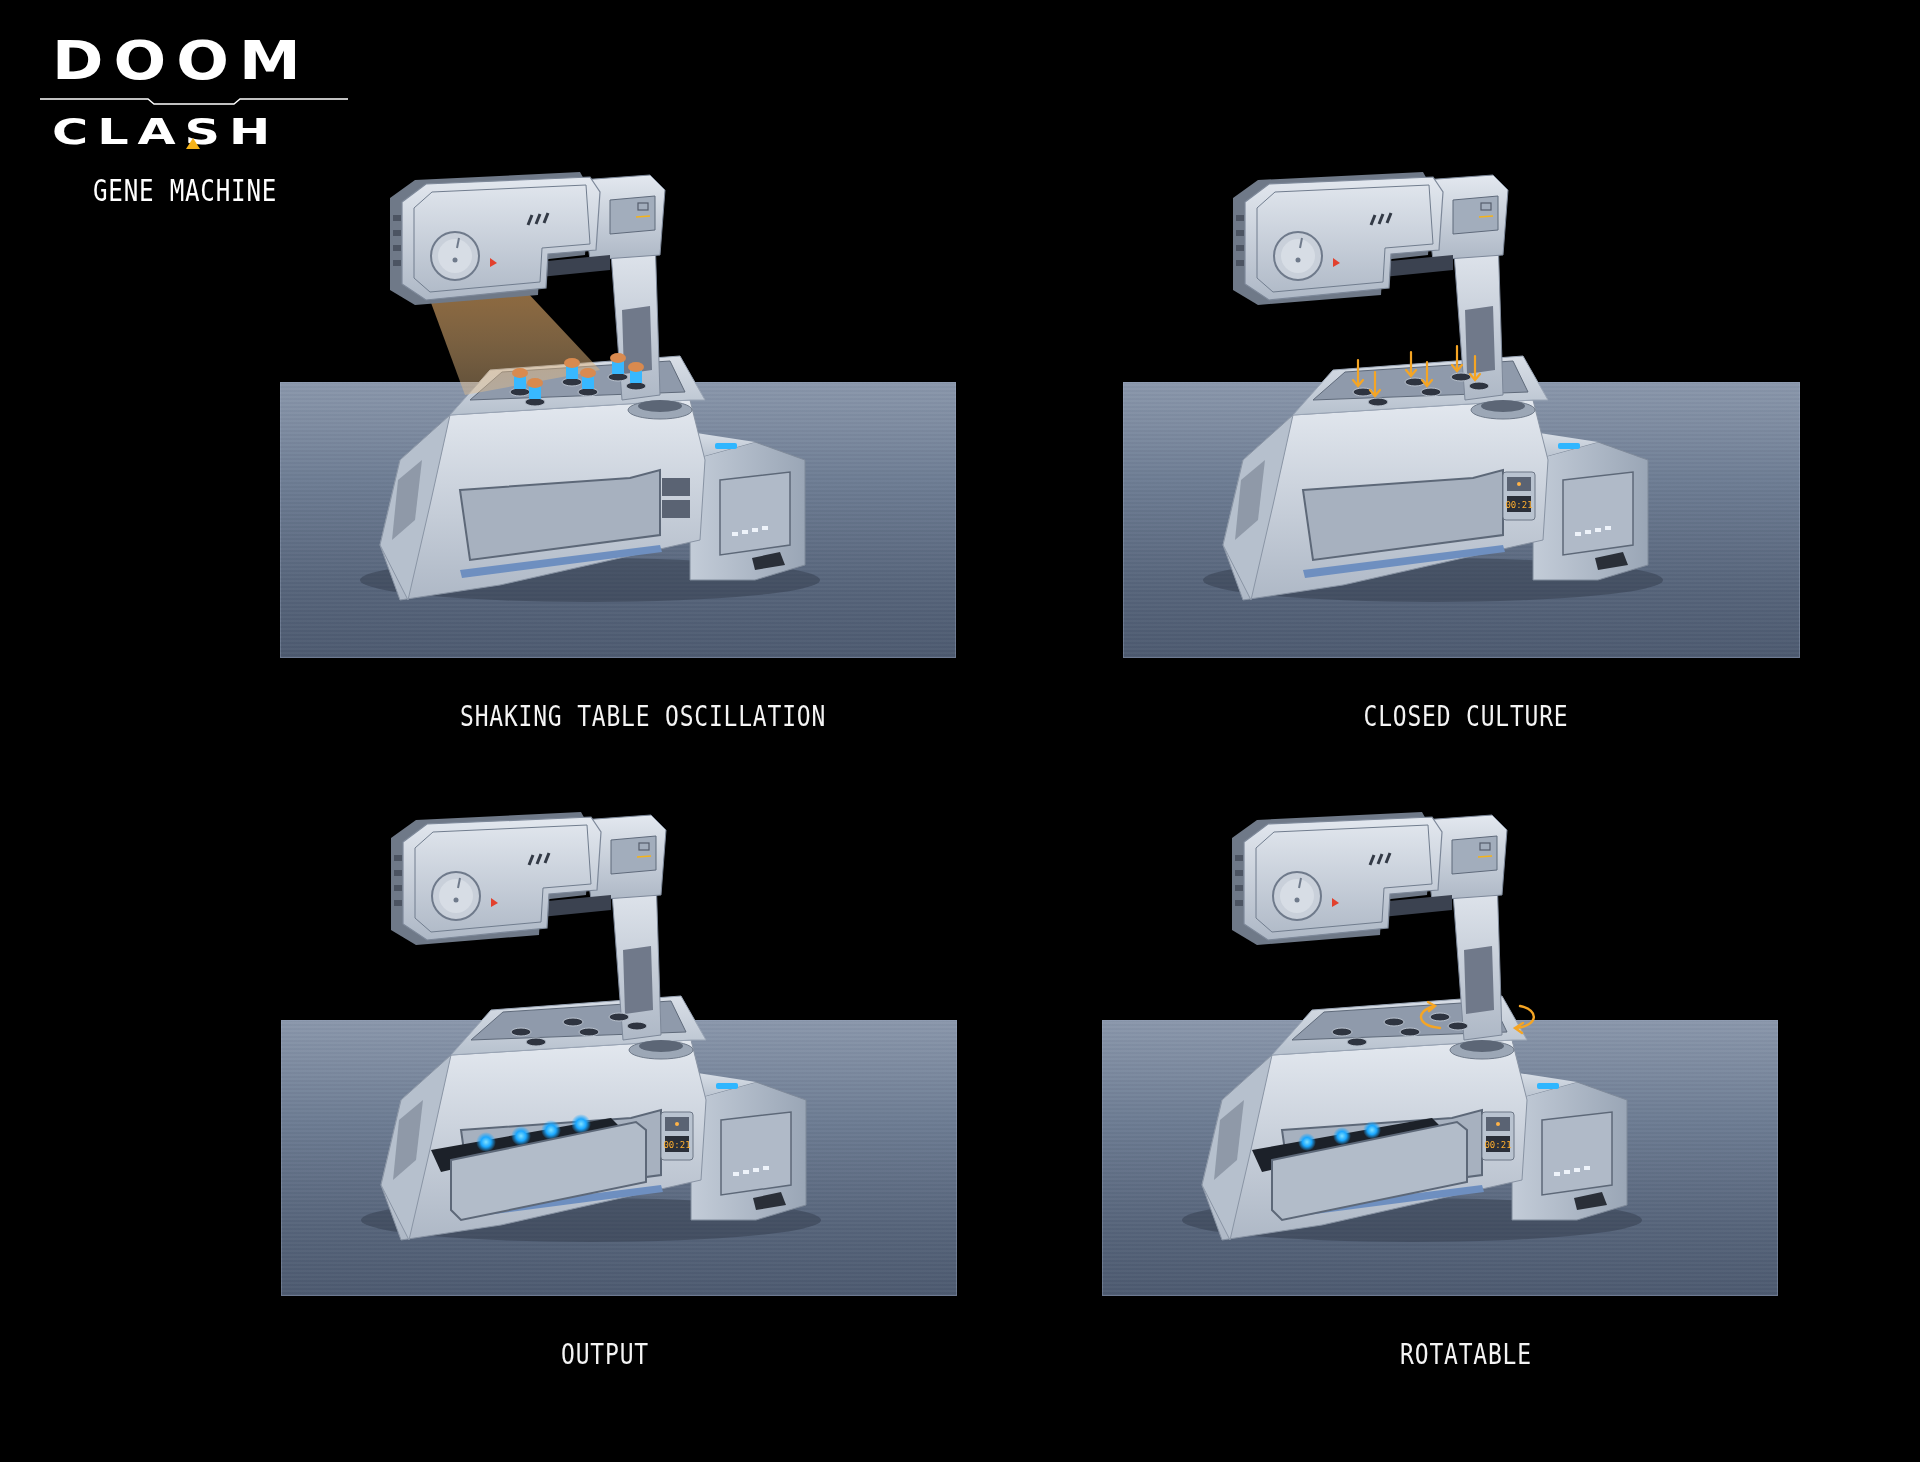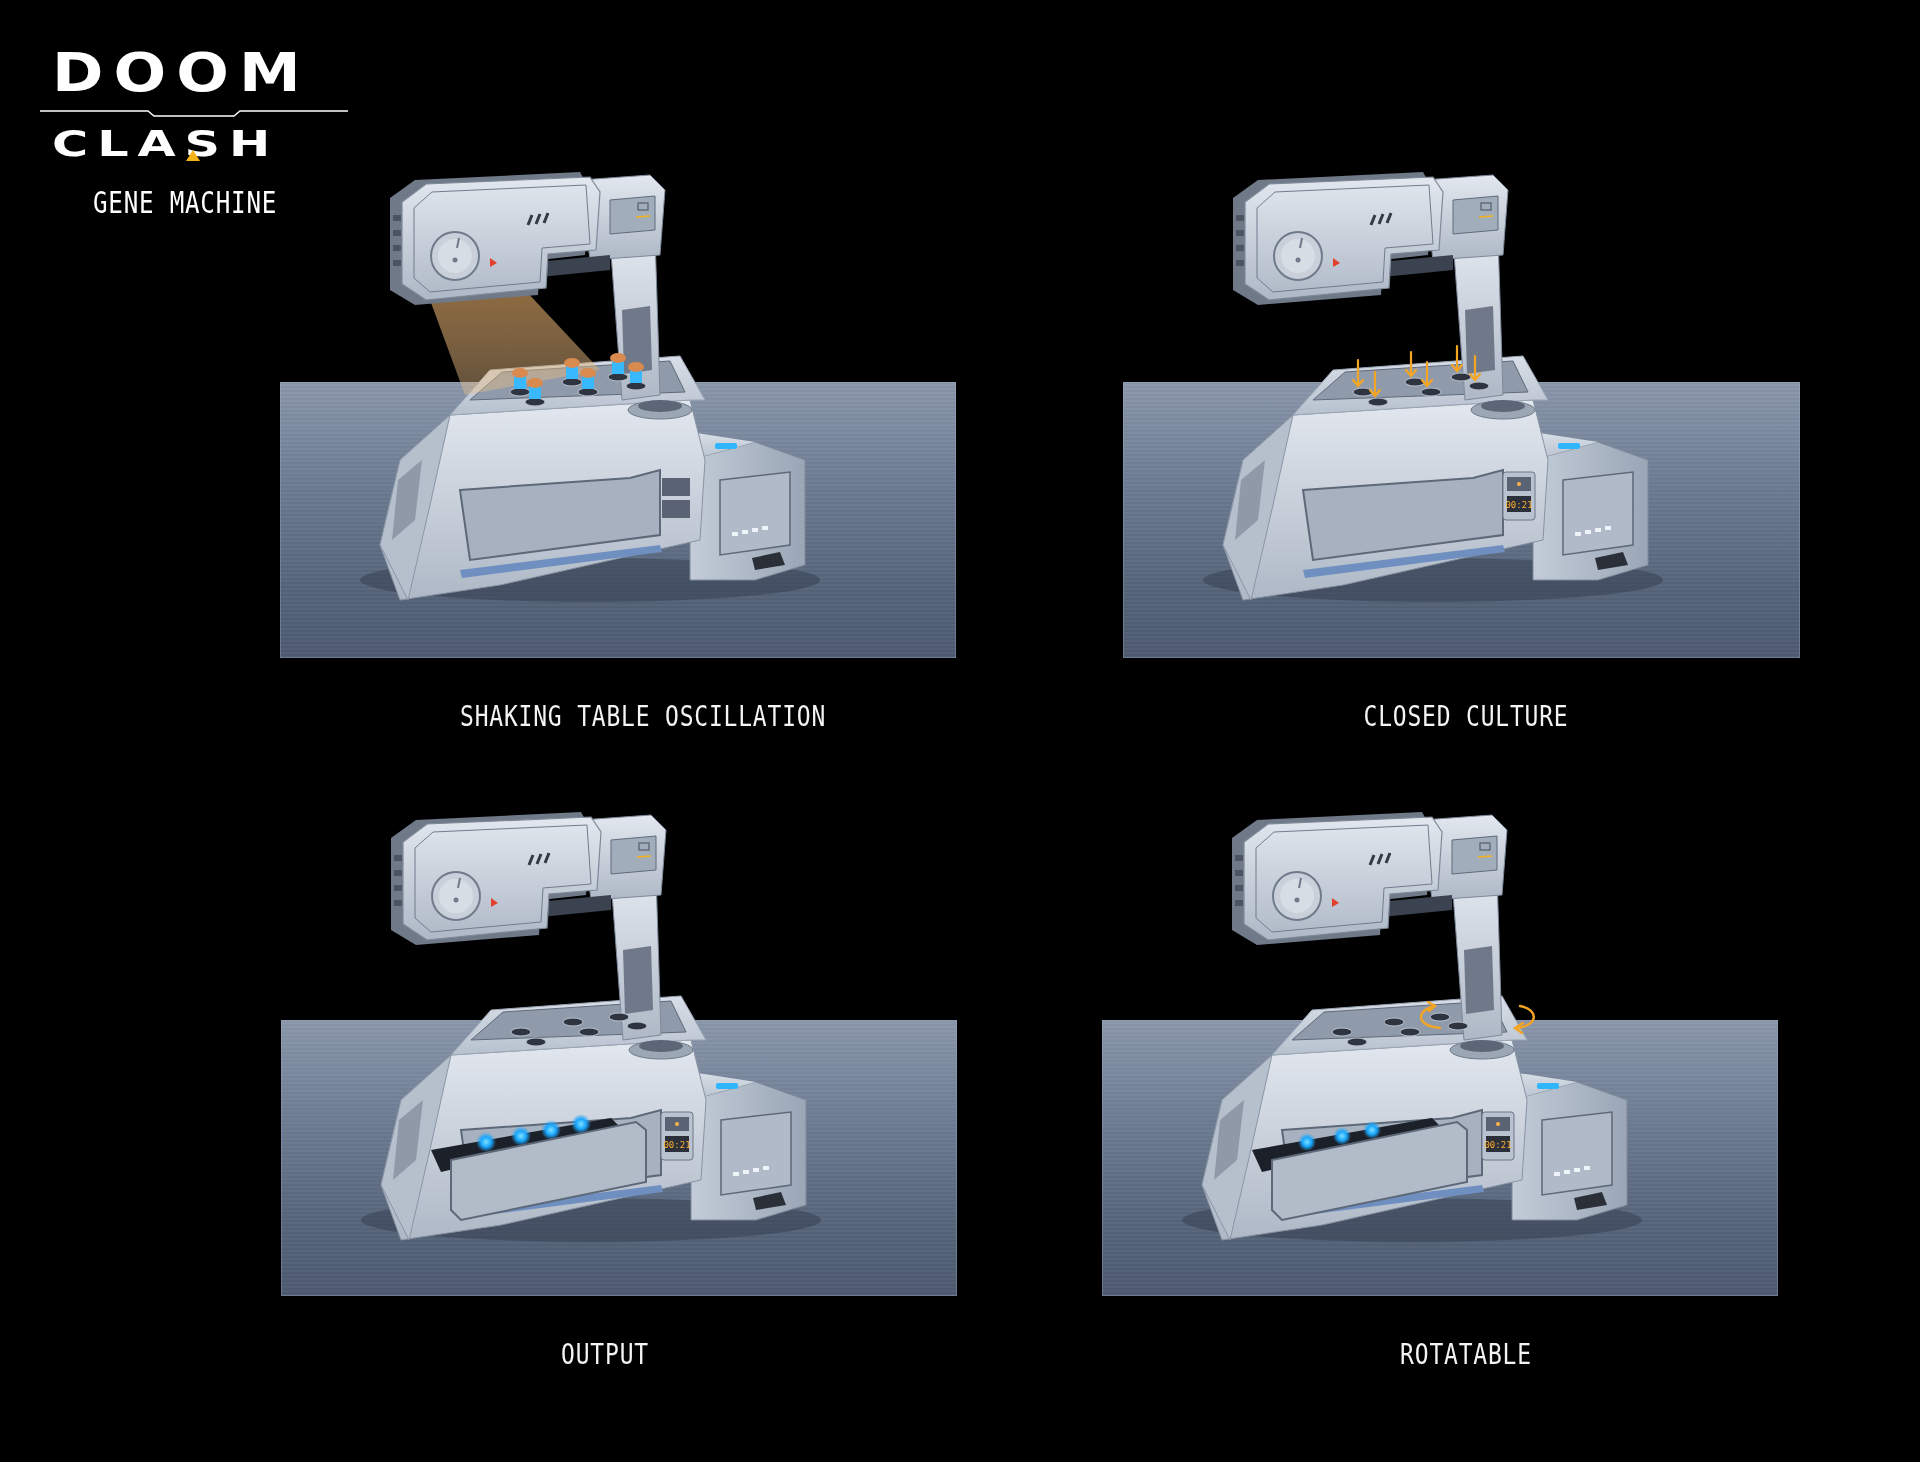--- a/index.html
+++ b/index.html
@@ -1,18 +1,18 @@
 <!DOCTYPE html>
 <html><head>
   <meta charset="utf-8">
   <style>
     html, body { margin:0; padding:0; background:#000; }
     body { width:1920px; height:1462px; position:relative; overflow:hidden; font-family:"DejaVu Sans Mono","Liberation Mono",monospace; color:#fff; }
 
-    .logo { position:absolute; left:40px; top:44px; width:310px; height:180px; }
+    .logo { position:absolute; left:40px; top:32px; width:310px; height:180px; }
     .logo-word { position:absolute; left:12px; width:290px; font-family:"DejaVu Sans","Liberation Sans",sans-serif; font-weight:bold; color:#fff; letter-spacing:10px; line-height:1; }
     .logo-doom { top:2px; font-size:62px; transform:scaleY(0.86); transform-origin:top left; }
     .logo-divider { position:absolute; left:0; top:66px; width:308px; height:8px; }
     .logo-clash { top:82px; font-size:44px; transform:scaleY(0.82) scaleX(1.12); transform-origin:top left; letter-spacing:8px; }
     .logo-tri { position:absolute; left:146px; top:106px; width:0; height:0; border-left:7px solid transparent; border-right:7px solid transparent; border-bottom:11px solid #f5b31a; }
     .logo-sub { position:absolute; left:53px; top:140px; font-size:31px; letter-spacing:1px; transform:scaleX(0.78); transform-origin:left top; white-space:nowrap; }
 
     .panel { position:absolute; height:276px; background:linear-gradient(180deg,#8a97ab 0%,#6e7d94 35%,#56647a 75%,#4d5a70 100%); box-shadow: inset 0 0 0 1px rgba(160,175,200,0.35); }
     .panel::after { content:""; position:absolute; inset:0; background:repeating-linear-gradient(0deg, rgba(255,255,255,0.025) 0 2px, rgba(0,0,0,0.02) 2px 4px); }
     #panel-1 { left:280px; top:382px; width:676px; }

